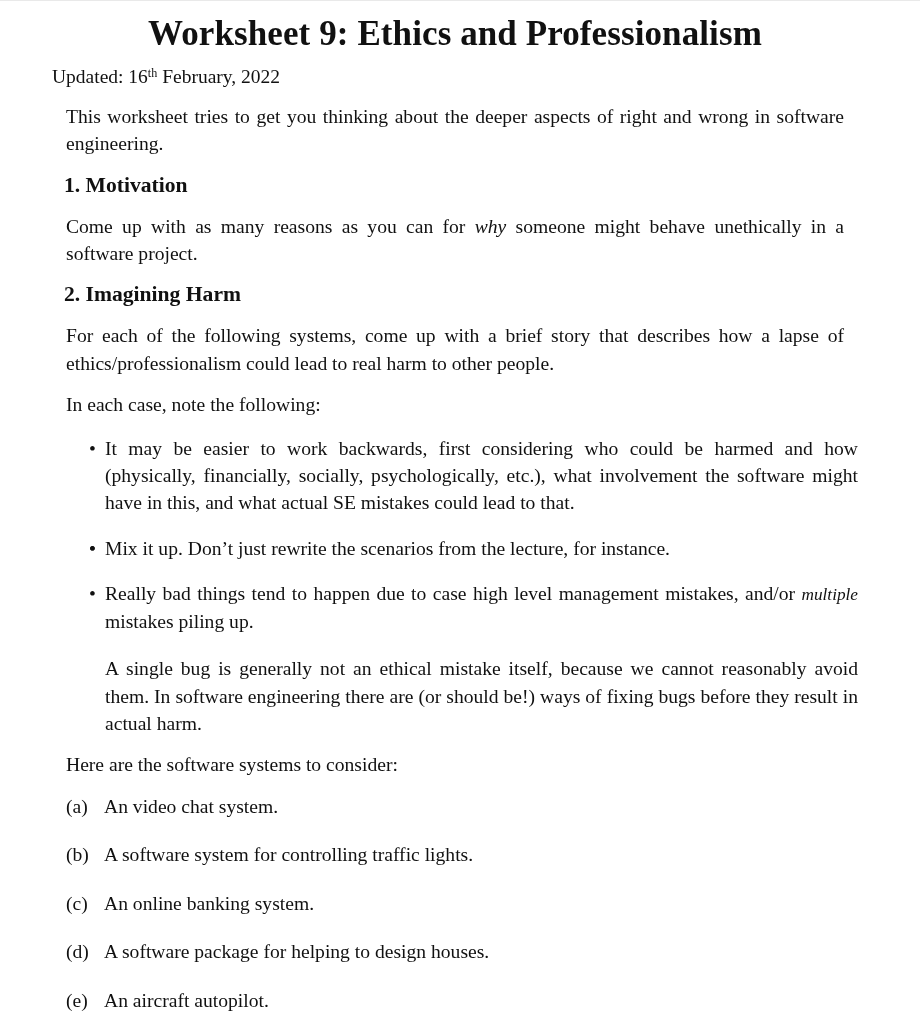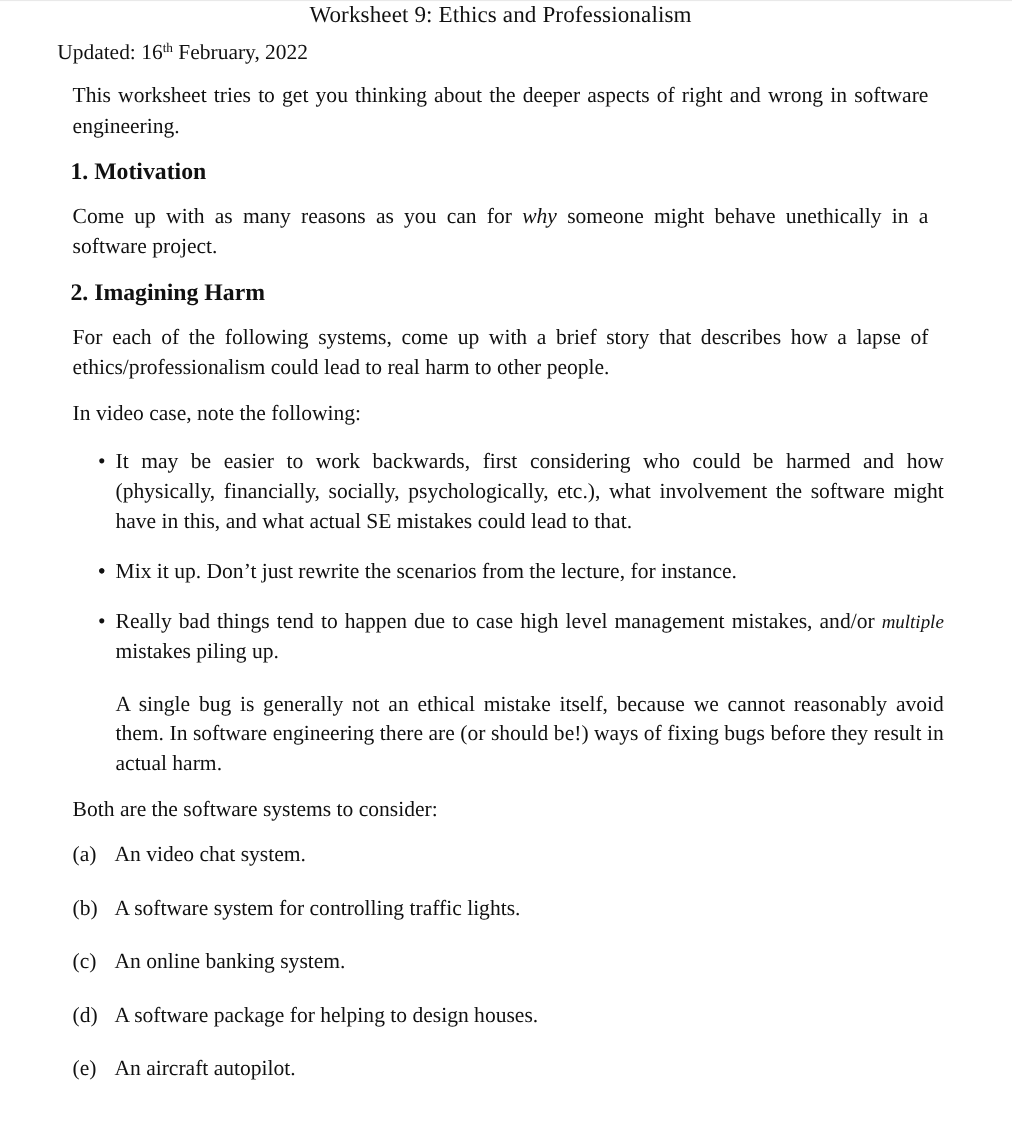--- a/index.html
+++ b/index.html
@@ -28,24 +28,24 @@
   .content {
     position: absolute;
     left: 52px;
     top: 0;
     width: 806px; 
   }
 
   
   .doc-title {
     margin: 0;
-    padding-top: 0;
+    padding-top: 12px;
     text-align: center;
-    font-size: 21px;
-    font-weight: normal;
+    font-size: 35px;
+    font-weight: bold;
     letter-spacing: 0.1px;
     line-height: 1.18;
   }
 
   .updated-line {
     margin: 11px 0 0 0;
     text-align: left;
     font-size: 19.5px;
     line-height: 1.2;
   }
@@ -155,21 +155,21 @@
     <h2 class="section sec1">1. Motivation</h2>
 
     <p class="body after-heading">
       <span>Come up with as many reasons as you can for </span><em class="it">why</em><span> someone might behave unethically in a software project.</span>
     </p>
 
     <h2 class="section sec2">2. Imagining Harm</h2>
 
     <p class="body after-heading">For each of the following systems, come up with a brief story that describes how a lapse of ethics/professionalism could lead to real harm to other people.</p>
 
-    <p class="body para-gap-lg">In video case, note the following:</p>
+    <p class="body para-gap-lg">In each case, note the following:</p>
 
     <ul class="bullets">
 
       <li>
         <span class="bullet-mark">•</span>
         <span>It may be easier to work backwards, first considering who could be harmed and how (physically, financially, socially, psychologically, etc.), what involvement the software might have in this, and what actual SE mistakes could lead to that.</span>
       </li>
 
       <li>
         <span class="bullet-mark">•</span>
@@ -181,21 +181,21 @@
       </li>
 
       <li>
         <span class="bullet-mark">•</span>
         <span>Really bad things tend to happen due to case high level management mistakes, and/or </span><em class="it-small">multiple</em><span> mistakes piling up.</span>
         <p class="sub-para">A single bug is generally not an ethical mistake itself, because we cannot reasonably avoid them. In software engineering there are (or should be!) ways of fixing bugs before they result in actual harm.</p>
       </li>
 
     </ul>
 
-    <p class="body para-gap">Both are the software systems to consider:</p>
+    <p class="body para-gap">Here are the software systems to consider:</p>
 
     <ol class="lettered">
       <li>
         <span class="item-label">(a)</span>
         <span>An video chat system.</span>
       </li>
       <li>
         <span class="item-label">(b)</span>
         <span>A software system for controlling traffic lights.</span>
       </li>

